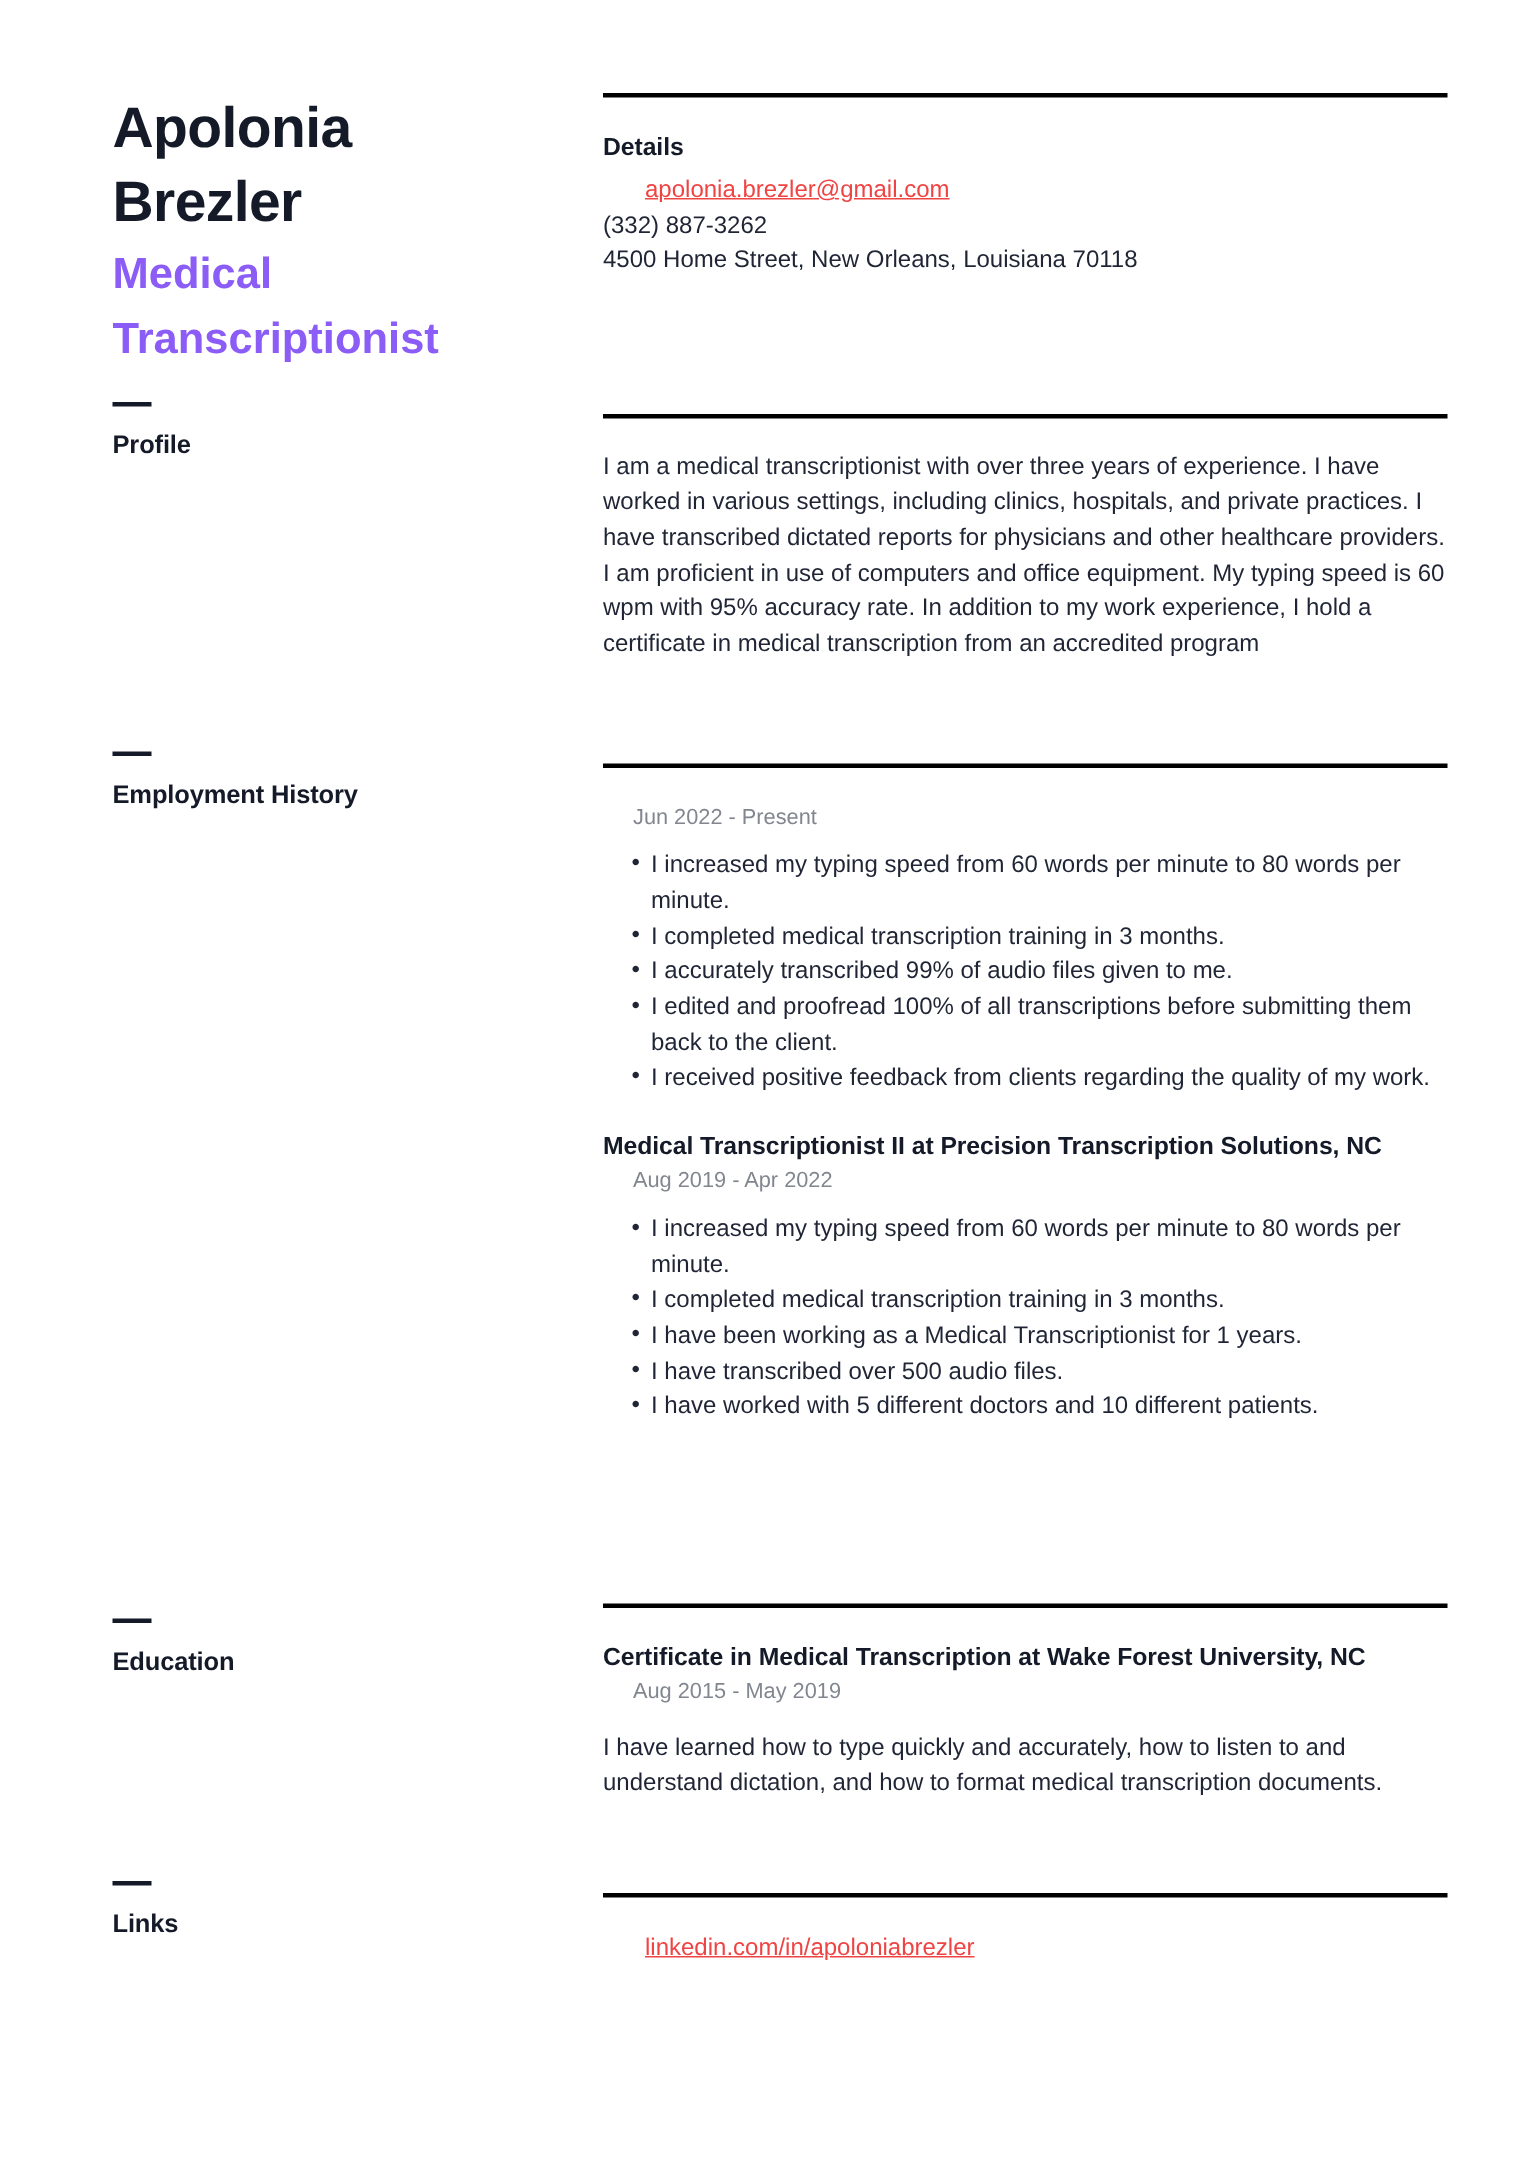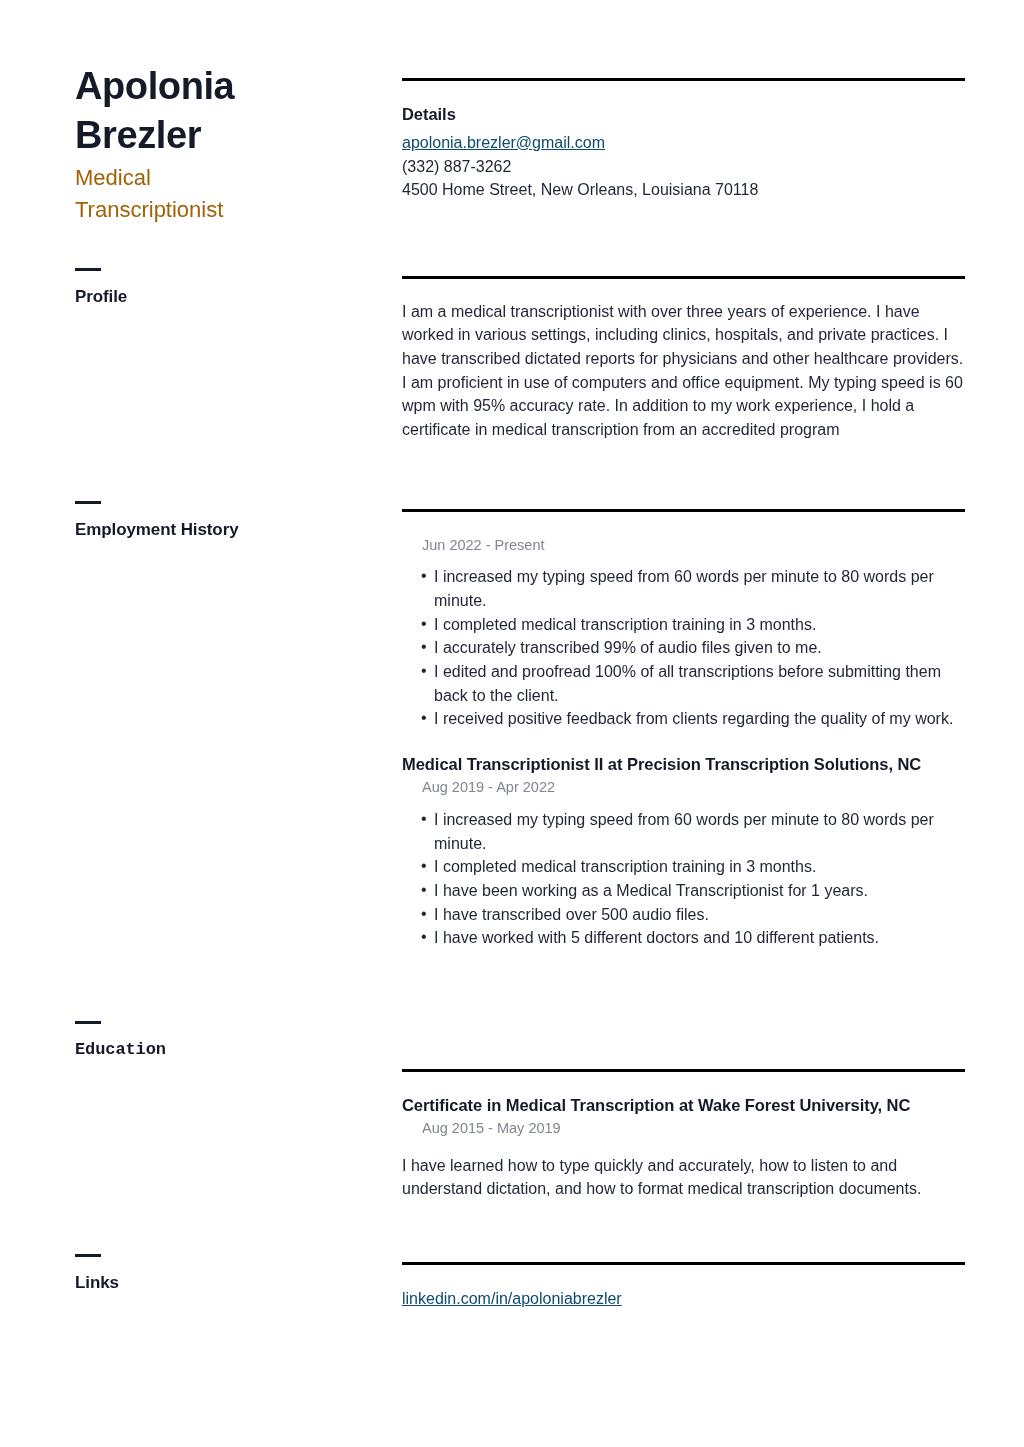--- a/index.html
+++ b/index.html
@@ -34,24 +34,24 @@
 
   .name {
     font-size: 38px;
     font-weight: bold;
     line-height: 1.28;
     letter-spacing: -0.4px;
     color: #141a28;
   }
 
   .job-title {
-    font-size: 22px;
-    font-weight: normal;
+    font-size: 29px;
+    font-weight: bold;
     line-height: 1.46;
-    color: #a16207;
+    color: #8b5cf6;
     margin-top: 3px;
   }
 
   
   .side-label {
     position: absolute;
     left: 75px;
     width: 300px;
   }
 
@@ -101,24 +101,25 @@
     font-size: 14.5px;
     line-height: 1.5;
     color: #82868f;
     margin-top: 1px;
     margin-left: 20px;
   }
 
   .link {
     font-size: 16px;
     line-height: 1.48;
-    color: #0c4a6e;
+    color: #ef4444;
     text-decoration: underline;
     display: inline-block;
     cursor: pointer;
+    margin-left: 28px;
   }
 
   .detail-line {
     font-size: 16px;
     line-height: 1.48;
     color: #1f2535;
   }
 
   ul.bullets {
     list-style: none;
@@ -156,21 +157,21 @@
     <div class="name">
       <div>Apolonia</div>
       <div>Brezler</div>
     </div>
     <div class="job-title">
       <div>Medical</div>
       <div>Transcriptionist</div>
     </div>
   </div>
 
-  <div class="rcol" style="top:78px;">
+  <div class="rcol" style="top:62px;">
     <div class="sec-rule"></div>
     <div style="height:22px;"></div>
     <div class="block-title">Details</div>
     <div style="height:5px;"></div>
     <a class="link">apolonia.brezler@gmail.com</a>
     <div class="detail-line">(332) 887-3262</div>
     <div class="detail-line">4500 Home Street, New Orleans, Louisiana 70118</div>
   </div>
 
   <div class="side-label" style="top:268px;">
@@ -212,21 +213,21 @@
       <ul class="bullets">
         <li>I increased my typing speed from 60 words per minute to 80 words per minute.</li>
         <li>I completed medical transcription training in 3 months.</li>
         <li>I have been working as a Medical Transcriptionist for 1 years.</li>
         <li>I have transcribed over 500 audio files.</li>
         <li>I have worked with 5 different doctors and 10 different patients.</li>
       </ul>
     </div>
   </div>
 
-  <div class="side-label" style="top:1021px;font-family:Liberation Mono, monospace;">
+  <div class="side-label" style="top:1079px;">
     <div class="rule"></div>
     <div class="label-text">Education</div>
   </div>
 
   <div class="rcol" style="top:1069px;">
     <div class="sec-rule"></div>
     <div style="height:22px;"></div>
     <div class="entry">
       <div class="block-title">Certificate in Medical Transcription at Wake Forest University, NC</div>
       <div class="date-text">Aug 2015 - May 2019</div>

